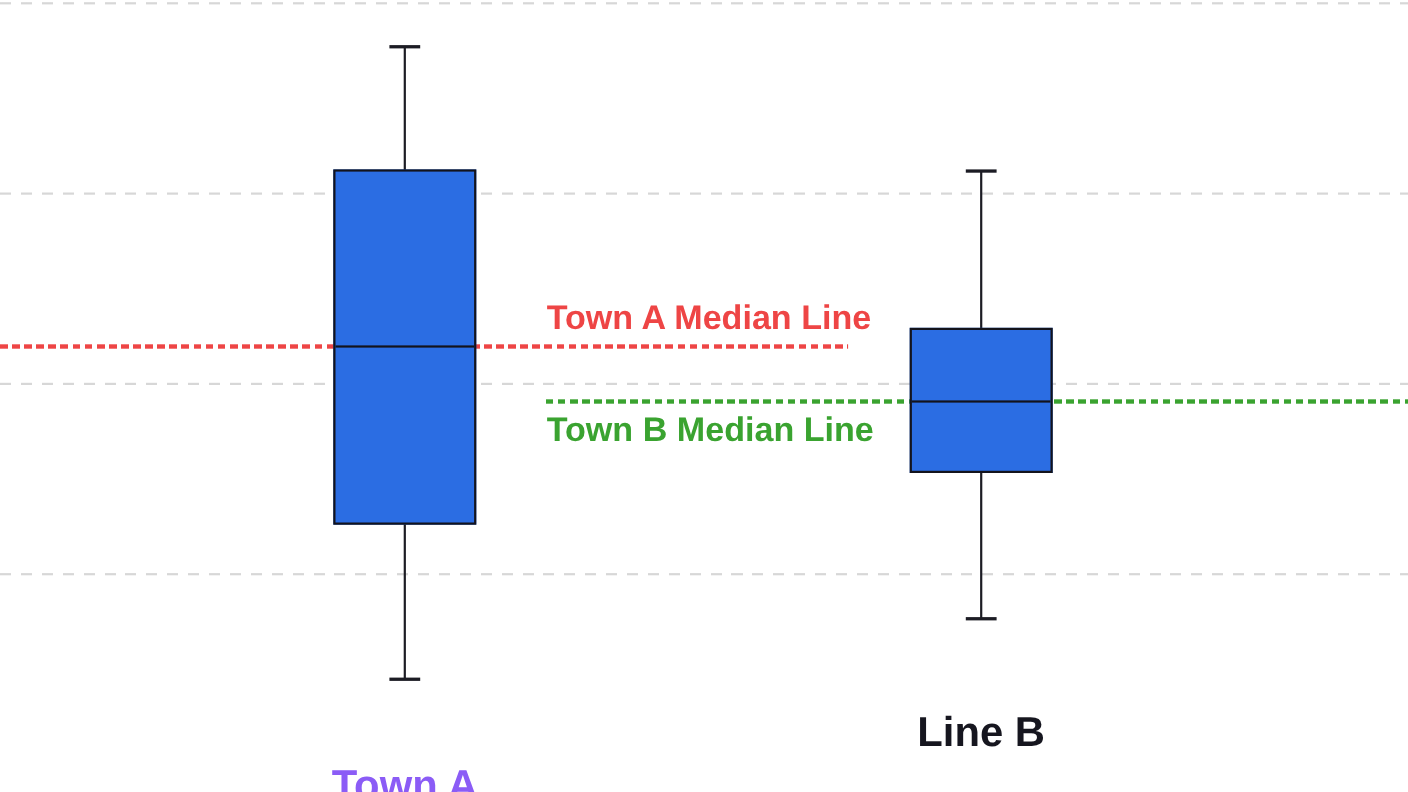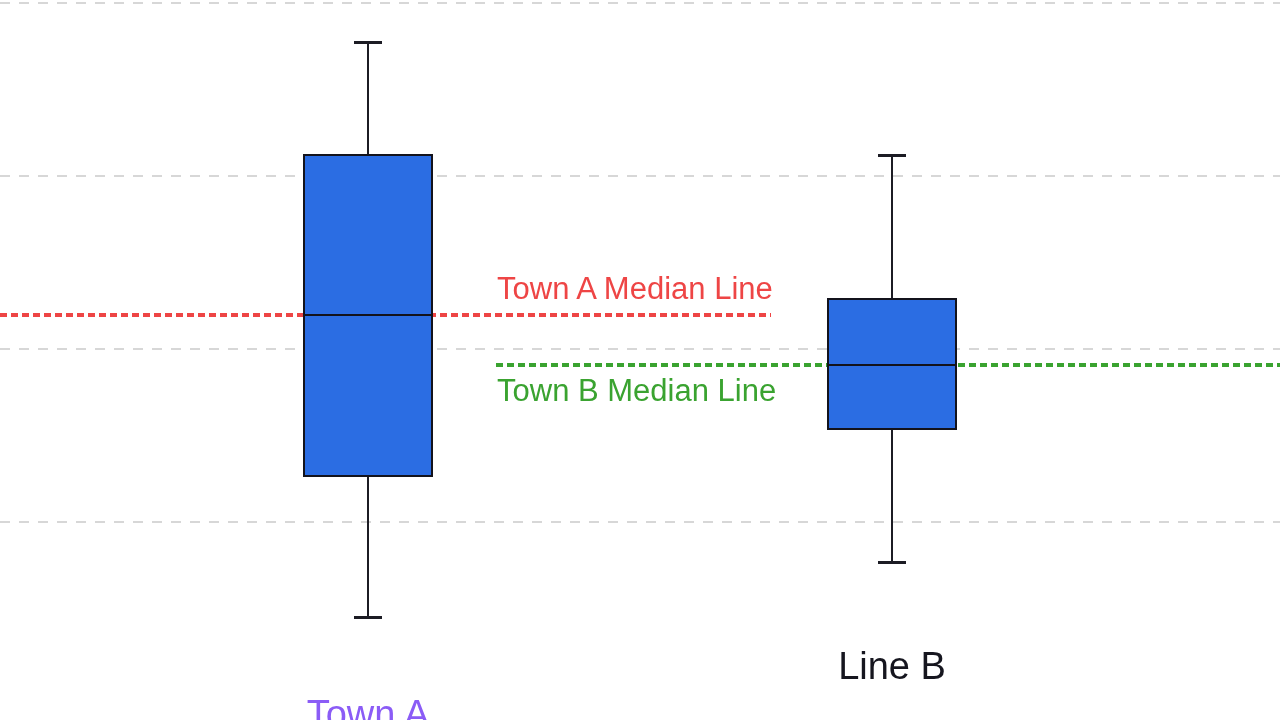--- a/index.html
+++ b/index.html
@@ -6,20 +6,21 @@
   body {
     width: 1280px; height: 720px;
     background: #ffffff;
     font-family: "Liberation Sans", sans-serif;
     overflow: hidden;
   }
   #chart {
     position: relative;
     width: 1280px; height: 628px;
     background: #ffffff;
+    font-weight: bold;
   }
   .gridline {
     position: absolute; left: 0; width: 1280px; height: 2px;
     background: repeating-linear-gradient(to right, #d7d7d7 0 10px, transparent 10px 19px);
     z-index: 1;
   }
   .ann-line {
     position: absolute; height: 4px;
     z-index: 2;
   }

